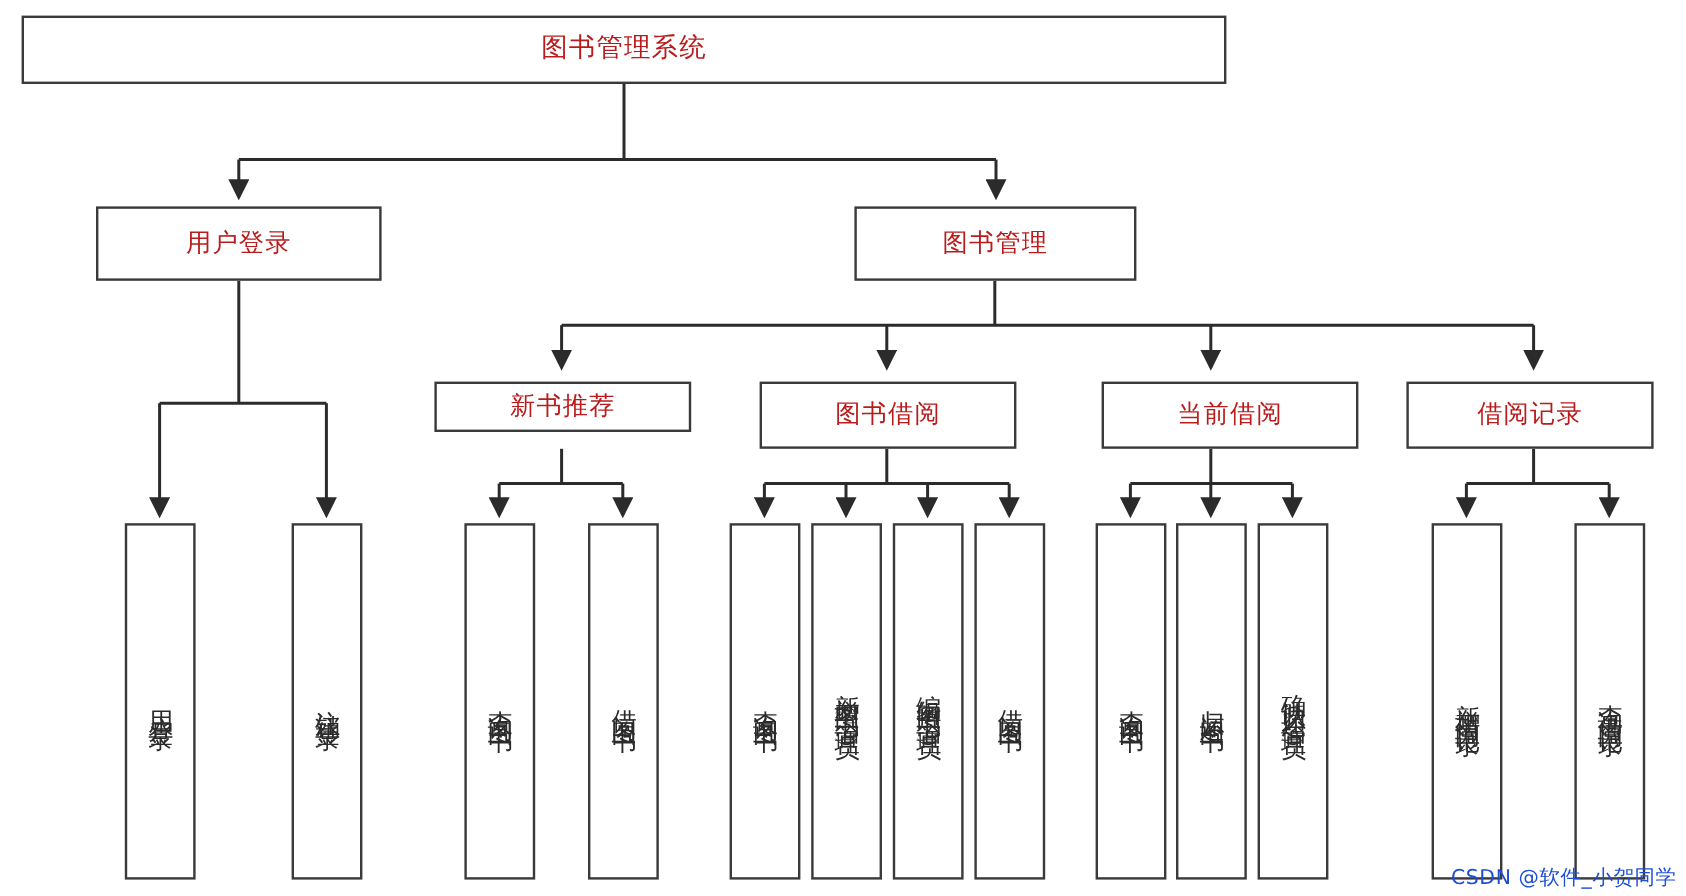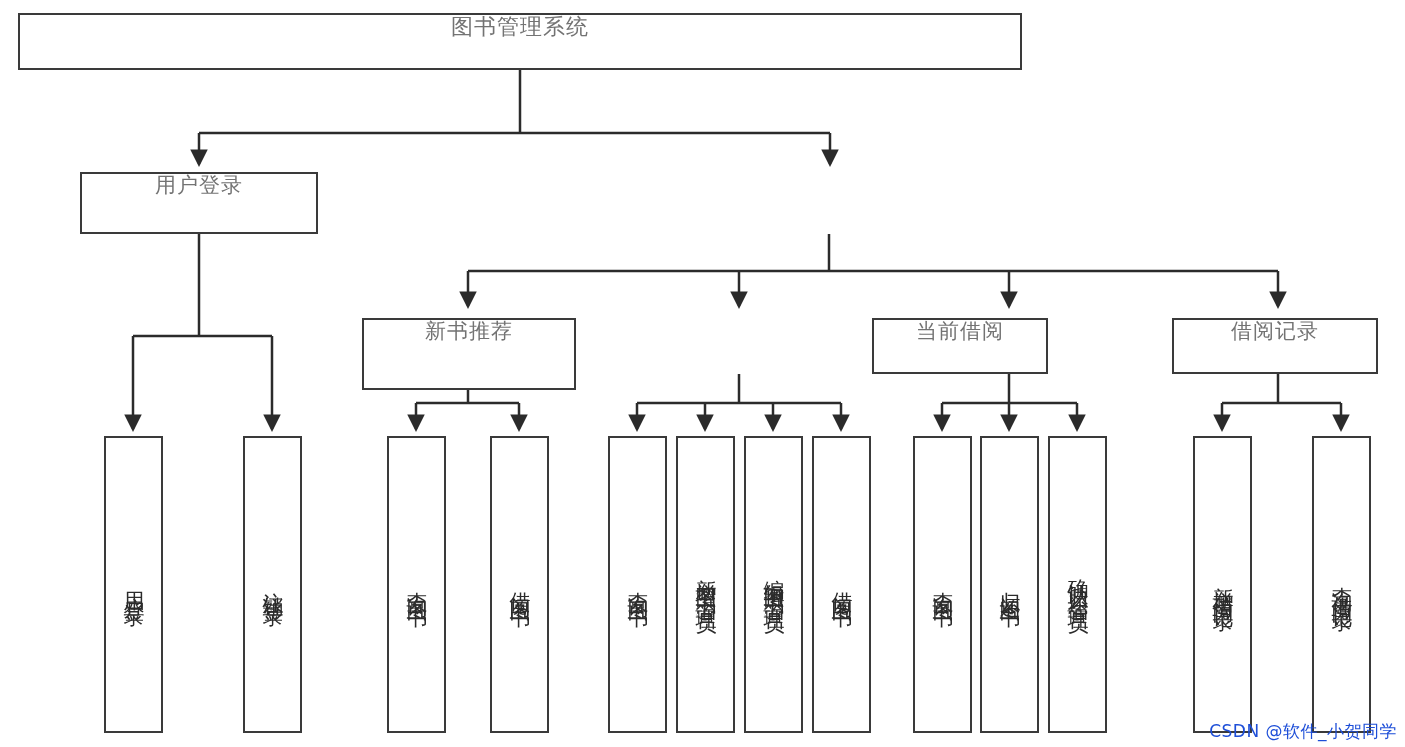--- a/index.html
+++ b/index.html
@@ -19,22 +19,23 @@
     left:0; top:0;
     width:1405px; height:747px;
     pointer-events:none;
   }
   .node{
     position:absolute;
     box-sizing:border-box;
     background:#ffffff;
     border:2px solid #3a3a3a;
     display:flex;
+    align-items:center;
     justify-content:center;
-    color:#737373;
+    color:#b91c1c;
   }
   .node.level0,.node.level1,.node.level2{
     font-size:21px;
     letter-spacing:1px;
     line-height:1.1;
   }
   .node.level0{font-size:22px;}
   .leaf{
     position:absolute;
     box-sizing:border-box;
@@ -122,25 +123,31 @@
     </g>
   </svg>
 
   <div class="node level0" style="left:18px; top:13px; width:1004px; height:57px;">
     <span>图书管理系统</span>
   </div>
 
   <div class="node level1" style="left:80px; top:172px; width:238px; height:62px;">
     <span>用户登录</span>
   </div>
+  <div class="node level1" style="left:712px; top:172px; width:235px; height:62px;">
+    <span>图书管理</span>
+  </div>
 
-  <div class="node level2" style="left:362px; top:318px; width:214px; height:72px;">
+  <div class="node level2" style="left:362px; top:318px; width:214px; height:42px;">
     <span>新书推荐</span>
   </div>
-  <div class="node level2" style="left:872px; top:318px; width:176px; height:56px;">
+  <div class="node level2" style="left:633px; top:318px; width:214px; height:56px;">
+    <span>图书借阅</span>
+  </div>
+  <div class="node level2" style="left:918px; top:318px; width:214px; height:56px;">
     <span>当前借阅</span>
   </div>
   <div class="node level2" style="left:1172px; top:318px; width:206px; height:56px;">
     <span>借阅记录</span>
   </div>
 
   <div class="leaf" style="left:104px; top:436px; width:59px; height:297px;">
     <span class="vtext">用户登录</span>
   </div>
   <div class="leaf" style="left:243px; top:436px; width:59px; height:297px;">

